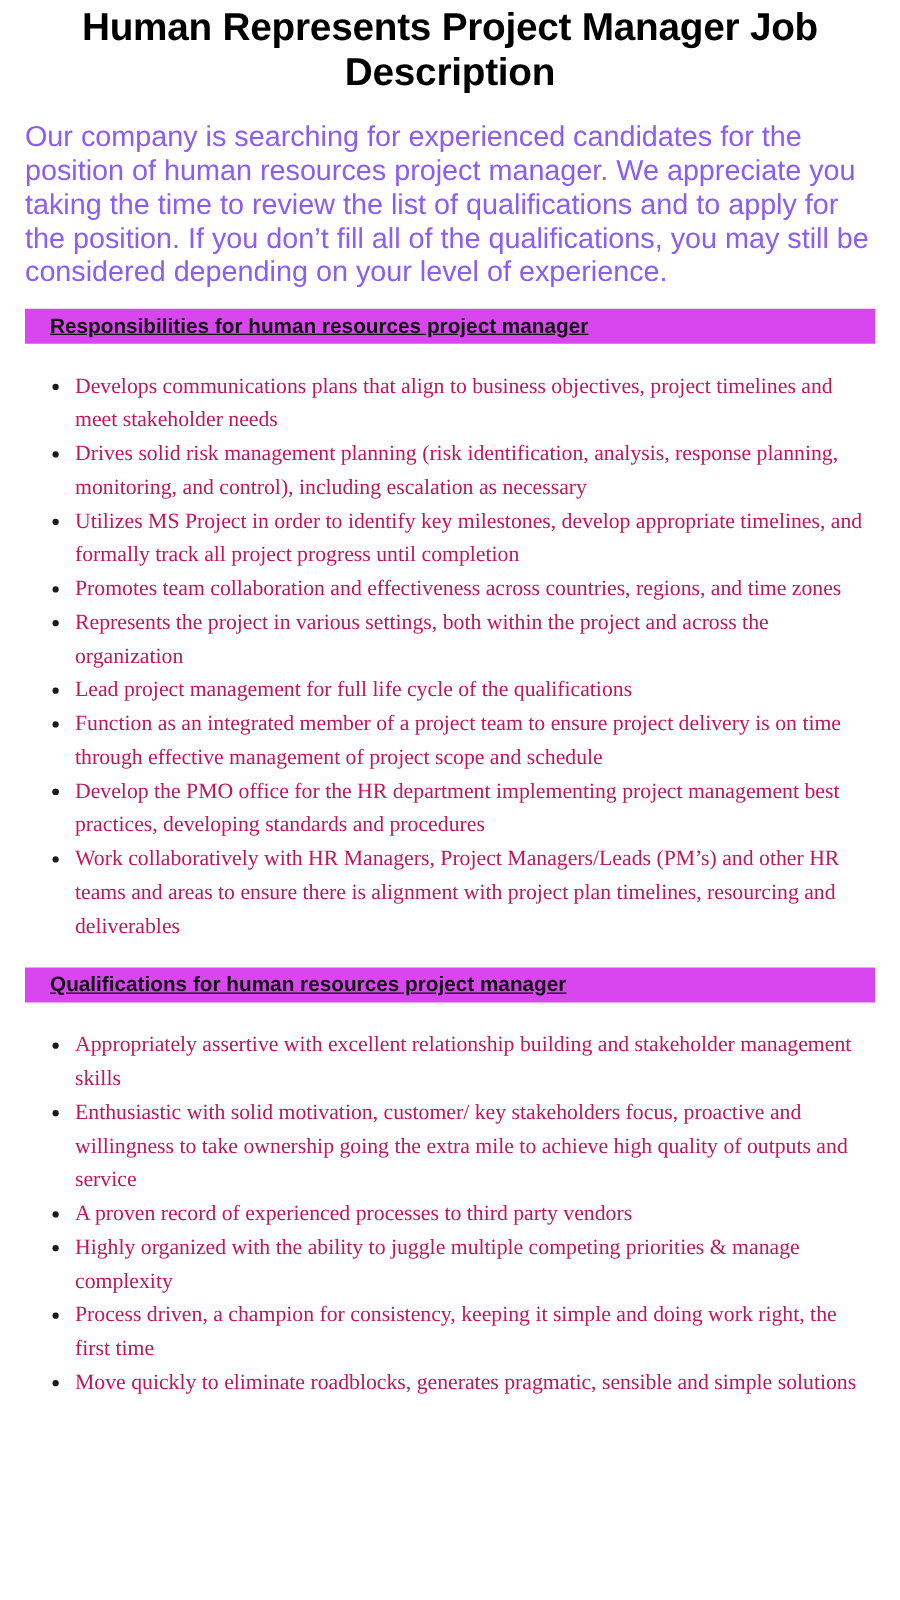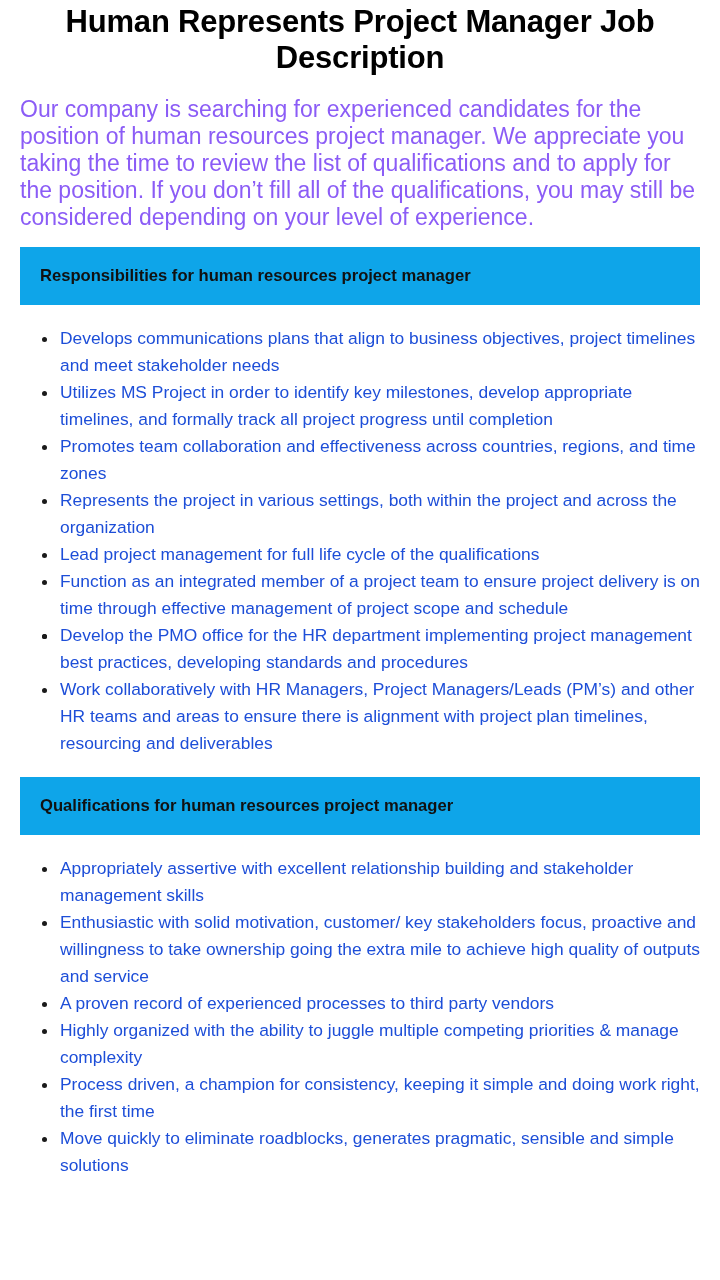--- a/index.html
+++ b/index.html
@@ -30,40 +30,42 @@
       letter-spacing: -0.2px;
     }
     .intro {
       margin: 20px 0 0 0;
       font-size: 23px;
       line-height: 27px;
       color: #8b5cf6;
     }
     .section-header {
       margin-top: 16px;
-      background: #0ea5e9;
-      height: 58px;
+      background: #d946ef;
+      height: 28px;
       display: flex;
       align-items: center;
       padding-left: 20px;
       font-size: 16.6px;
       font-weight: 700;
       color: #111111;
+      text-decoration: underline;
     }
     ul.items {
       list-style: none;
       margin: 20px 0 0 0;
       padding: 0;
     }
     ul.items li {
       position: relative;
       padding-left: 40px;
       font-size: 17.4px;
       line-height: 27px;
-      color: #1d4ed8;
+      color: #be185d;
+      font-family: Liberation Serif, serif;
     }
     ul.items li .bullet {
       position: absolute;
       left: 22px;
       top: 12px;
       width: 5px;
       height: 5px;
       border-radius: 50%;
       background: #1a1a1a;
     }
@@ -75,20 +77,21 @@
 <body>
 
 <div class="page">
   <h1 class="title">Human Represents Project Manager Job Description</h1>
   <p class="intro">Our company is searching for experienced candidates for the position of human resources project manager. We appreciate you taking the time to review the list of qualifications and to apply for the position. If you don’t fill all of the qualifications, you may still be considered depending on your level of experience.</p>
 
   <div class="section">
     <div class="section-header">Responsibilities for human resources project manager</div>
     <ul class="items">
       <li><span class="bullet"></span><span>Develops communications plans that align to business objectives, project timelines and meet stakeholder needs</span></li>
+      <li><span class="bullet"></span><span>Drives solid risk management planning (risk identification, analysis, response planning, monitoring, and control), including escalation as necessary</span></li>
       <li><span class="bullet"></span><span>Utilizes MS Project in order to identify key milestones, develop appropriate timelines, and formally track all project progress until completion</span></li>
       <li><span class="bullet"></span><span>Promotes team collaboration and effectiveness across countries, regions, and time zones</span></li>
       <li><span class="bullet"></span><span>Represents the project in various settings, both within the project and across the organization</span></li>
       <li><span class="bullet"></span><span>Lead project management for full life cycle of the qualifications</span></li>
       <li><span class="bullet"></span><span>Function as an integrated member of a project team to ensure project delivery is on time through effective management of project scope and schedule</span></li>
       <li><span class="bullet"></span></li>
       <li><span class="bullet"></span><span>Develop the PMO office for the HR department implementing project management best practices, developing standards and procedures</span></li>
       <li><span class="bullet"></span><span>Work collaboratively with HR Managers, Project Managers/Leads (PM’s) and other HR teams and areas to ensure there is alignment with project plan timelines, resourcing and deliverables</span></li>
     </ul>
   </div>

